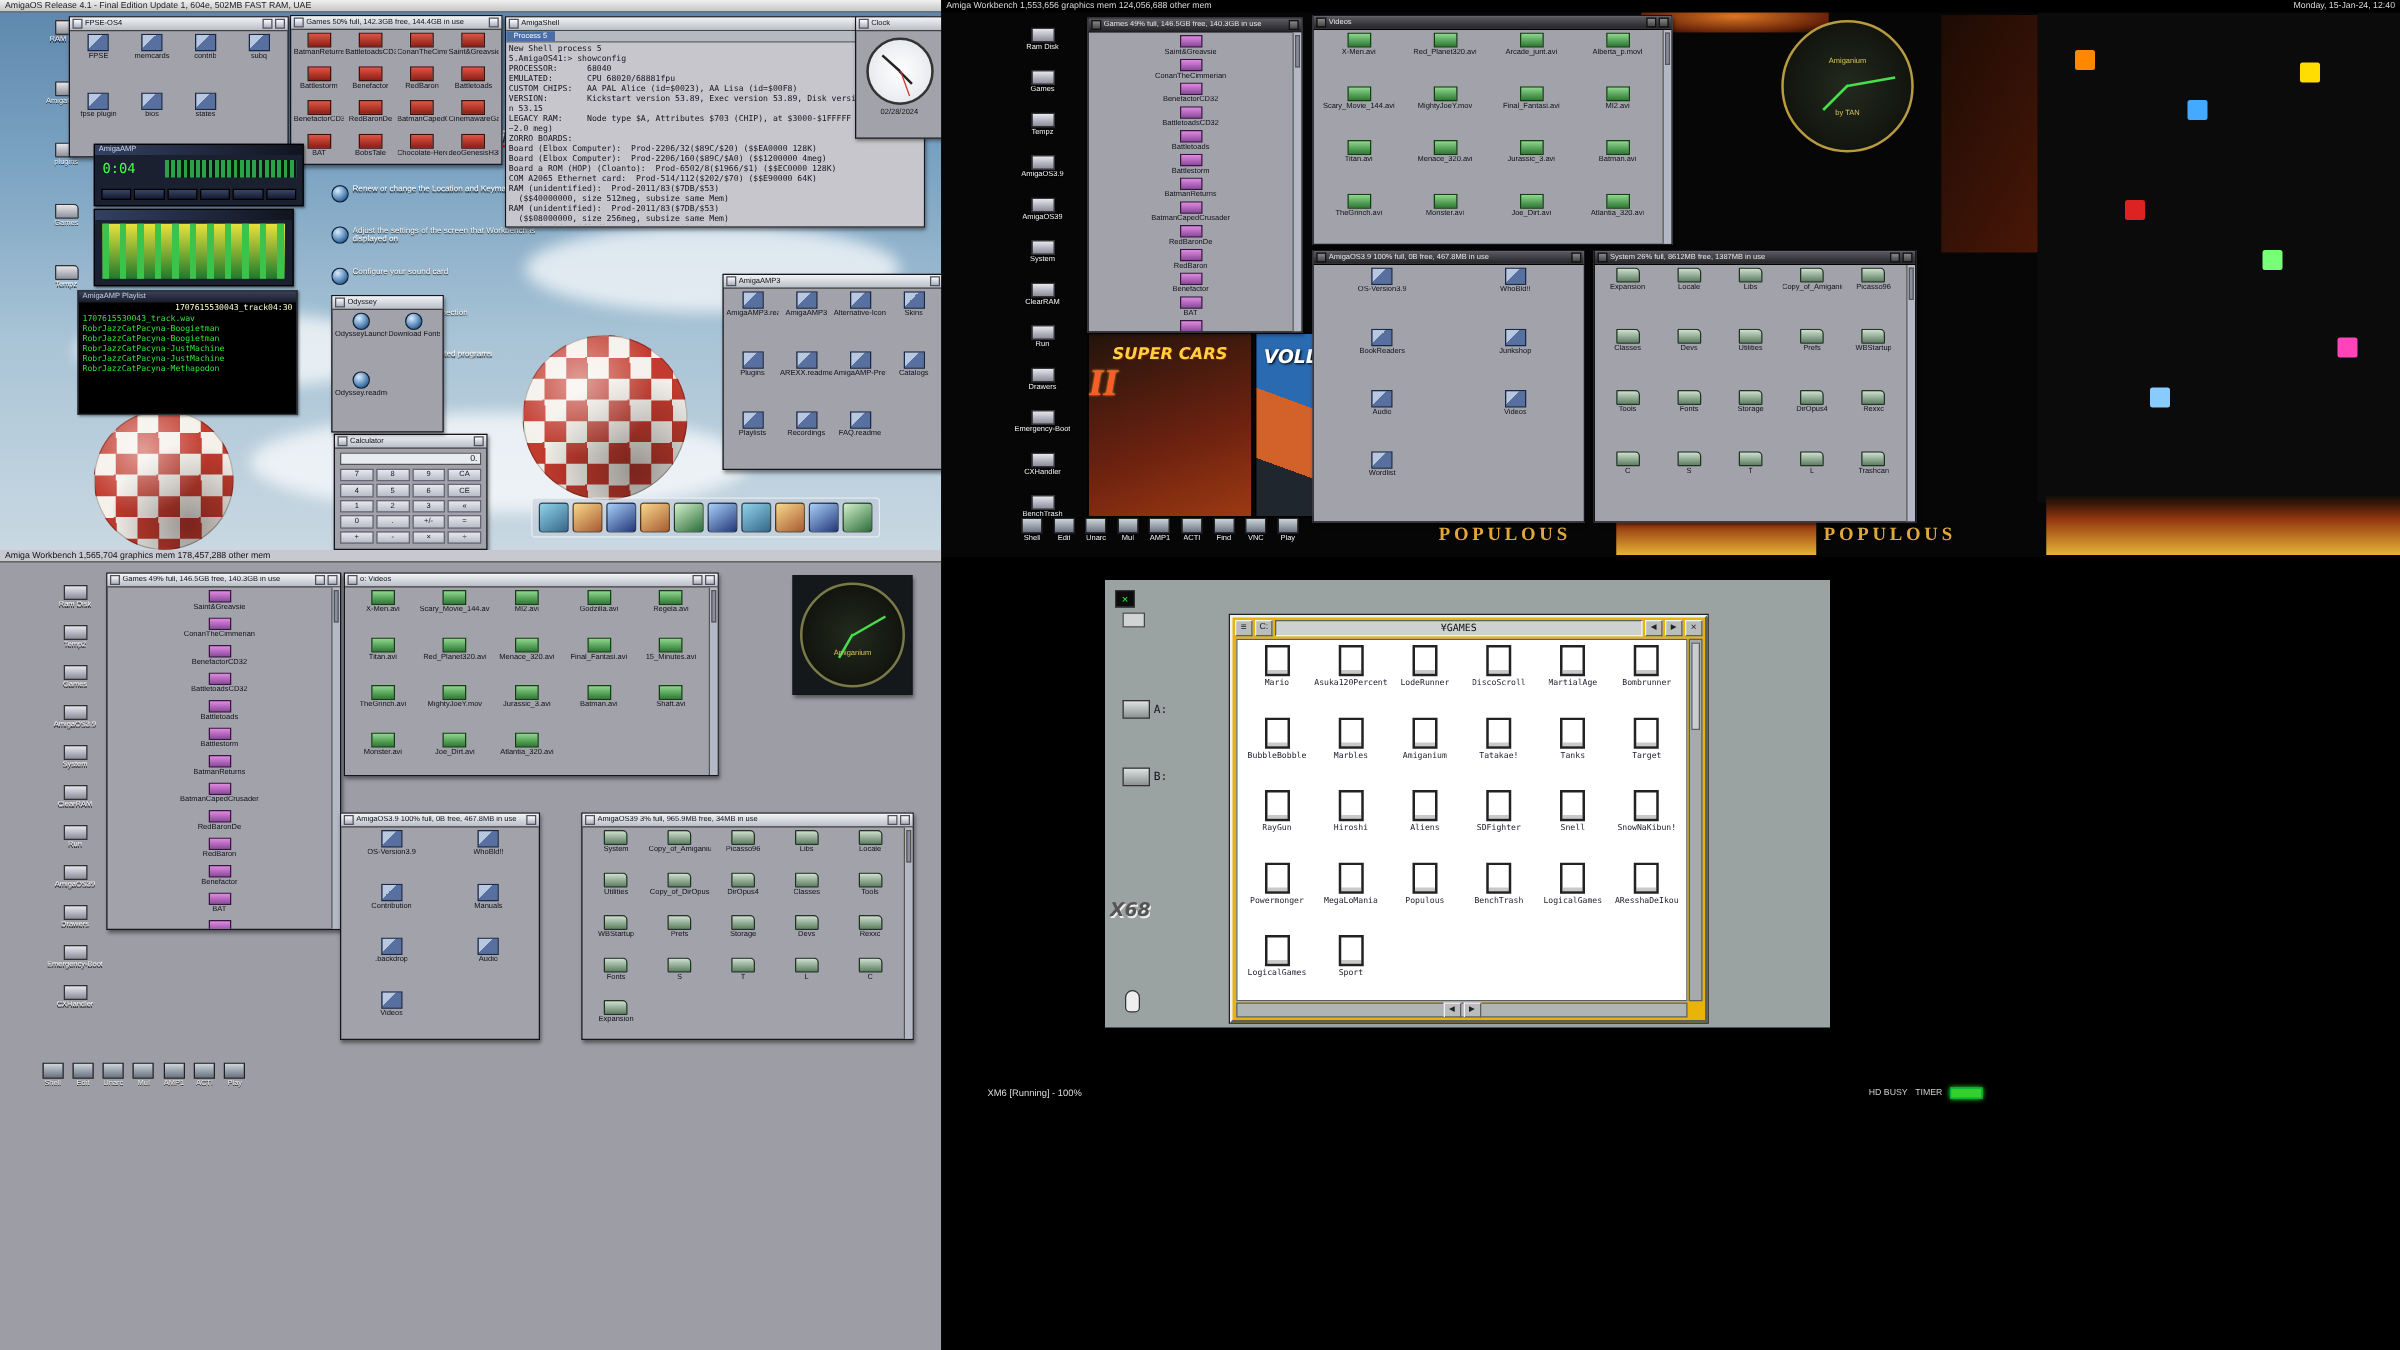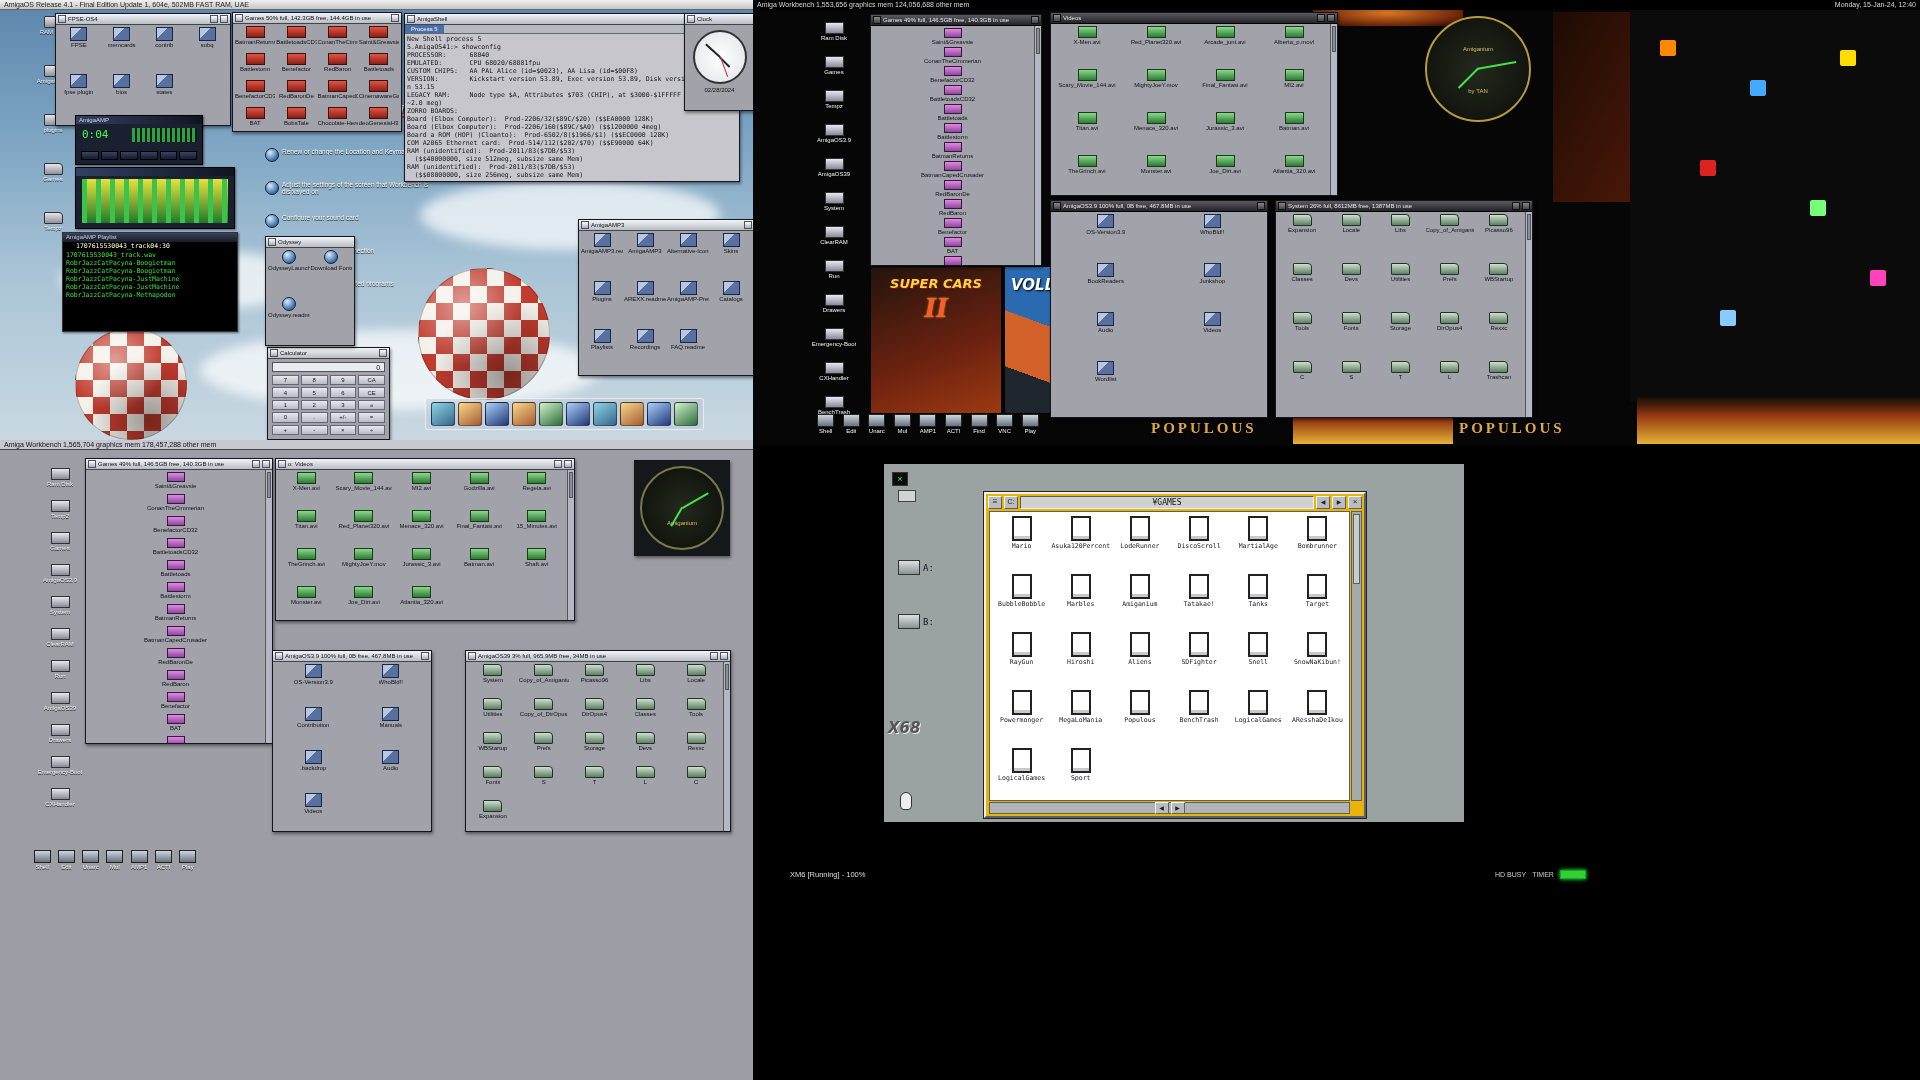--- a/index.html
+++ b/index.html
@@ -95,38 +95,38 @@
     background:repeating-linear-gradient(90deg,#2aa24a 0 3px,#08180e 3px 5px)}
   .amp-ctrl{position:absolute;left:5px;bottom:4px;right:5px;height:9px;display:flex;gap:2px}
   .amp-btn{flex:1;background:linear-gradient(#3a4466,#141a2e);border:1px solid #000}
   .amp-eqbars{position:absolute;inset:11px 6px 5px 6px;
     background:repeating-linear-gradient(90deg,#3cc34c 0 5px,transparent 5px 14px),linear-gradient(#e8e23c,#1f7a2c)}
 
   
   .pl-win{position:absolute;background:#000;border:1px solid #30343c;box-shadow:1px 1px 2px rgba(0,0,0,.5)}
   .pl-title{height:9px;background:linear-gradient(#3a4258,#181c28);color:#c2cce0;font-size:6px;line-height:9px;padding:0 3px;
     display:flex;justify-content:space-between;white-space:nowrap;overflow:hidden}
-  .pl-head{display:flex;justify-content:flex-start;color:#ffffd0;font:6.5px/9px "DejaVu Sans Mono",monospace;padding:0 13px}
+  .pl-head{display:flex;justify-content:flex-end;color:#ffffd0;font:6.5px/9px "DejaVu Sans Mono",monospace;padding:0 3px}
   .pl-body{padding:0 3px}
   .pl-line{color:#35e03c;font:6.5px/8px "DejaVu Sans Mono",monospace;white-space:nowrap;overflow:hidden}
 
   
   .amidock{position:absolute;display:flex;gap:3px;align-items:center;padding:3px 5px;
     background:rgba(190,200,215,.5);border:1px solid rgba(255,255,255,.6);border-radius:3px}
   .dock-icn{width:24px;height:24px;border-radius:3px;border:1px solid rgba(0,0,0,.55);
     background:linear-gradient(145deg,#8fd3e8,#36678a)}
   .dock-icn:nth-child(2n){background:linear-gradient(145deg,#f8d88a,#a85b33)}
   .dock-icn:nth-child(3n){background:linear-gradient(145deg,#a8d0f8,#23387a)}
   .dock-icn:nth-child(5n){background:linear-gradient(145deg,#d2f0cc,#2c6e3a)}
   .minidock{position:absolute;display:grid;grid-auto-flow:column;gap:4px;align-content:start}
 
   
   .sc-box{position:absolute;background:linear-gradient(160deg,#23140c,#6e2210 60%,#9c3a12);border:1px solid #000;overflow:hidden}
   .sc-title{font:bold italic 13px/14px "DejaVu Sans",sans-serif;color:#ffd23c;text-align:center;margin-top:10px;text-shadow:1px 1px 0 #7a1a08}
-  .sc-ii{font:bold italic 30px/32px "Liberation Serif",serif;color:#ff5a2a;text-align:center;text-shadow:0 0 2px #ffd23c}
+  .sc-ii{font:bold italic 30px/32px "Liberation Serif",serif;color:#ff5a2a;text-shadow:0 0 2px #ffd23c}
   .vl-box{position:absolute;background:linear-gradient(200deg,#2a6ab0 0 45%,#d2622a 45% 75%,#20262e 75%);border:1px solid #000;overflow:hidden}
   .vl-title{font:bold italic 15px/16px "DejaVu Sans",sans-serif;color:#fff;margin:10px 6px;text-shadow:1px 1px 2px #000}
   .vl-ball{position:absolute;right:10px;top:50px;width:24px;height:24px;border-radius:50%;background:radial-gradient(circle at 35% 30%,#fff,#99a)}
   .populous{position:absolute;font:bold 15px/16px "Liberation Serif",serif;color:#e0a83c;letter-spacing:3px;text-shadow:0 1px 2px #000;z-index:40}
   .fire{position:absolute;background:linear-gradient(rgba(0,0,0,0),#a33c10 40%,#ffc63c);opacity:.9}
   .art-strip{position:absolute;background:#0b0b0b;overflow:hidden}
   .sprite{position:absolute;width:16px;height:16px;border-radius:2px}
   .art-blob{position:absolute;background:radial-gradient(#ff8a2a,#7a2808 70%,rgba(0,0,0,0));opacity:.85}
   .art-blob2{position:absolute;background:linear-gradient(120deg,#200c04,#5c1c08 50%,#1a0a04);opacity:.9}
 
@@ -476,21 +476,21 @@
           <div class="calc-key">.</div>
           <div class="calc-key">+/-</div>
           <div class="calc-key">=</div>
           <div class="calc-key">+</div>
           <div class="calc-key">-</div>
           <div class="calc-key">×</div>
           <div class="calc-key">÷</div>
         </div>
     </div>
 
-    <div class="amp" style="left:75px;top:115px;width:128px;height:50px">
+    <div class="amp" style="left:75px;top:115px;width:168px;height:50px">
       <div class="amp-title">AmigaAMP</div>
       <div class="amp-time">0:04</div>
       <div class="amp-spec"></div>
       <div class="amp-ctrl">
         <span class="amp-btn"></span>
         <span class="amp-btn"></span>
         <span class="amp-btn"></span>
         <span class="amp-btn"></span>
         <span class="amp-btn"></span>
         <span class="amp-btn"></span>

